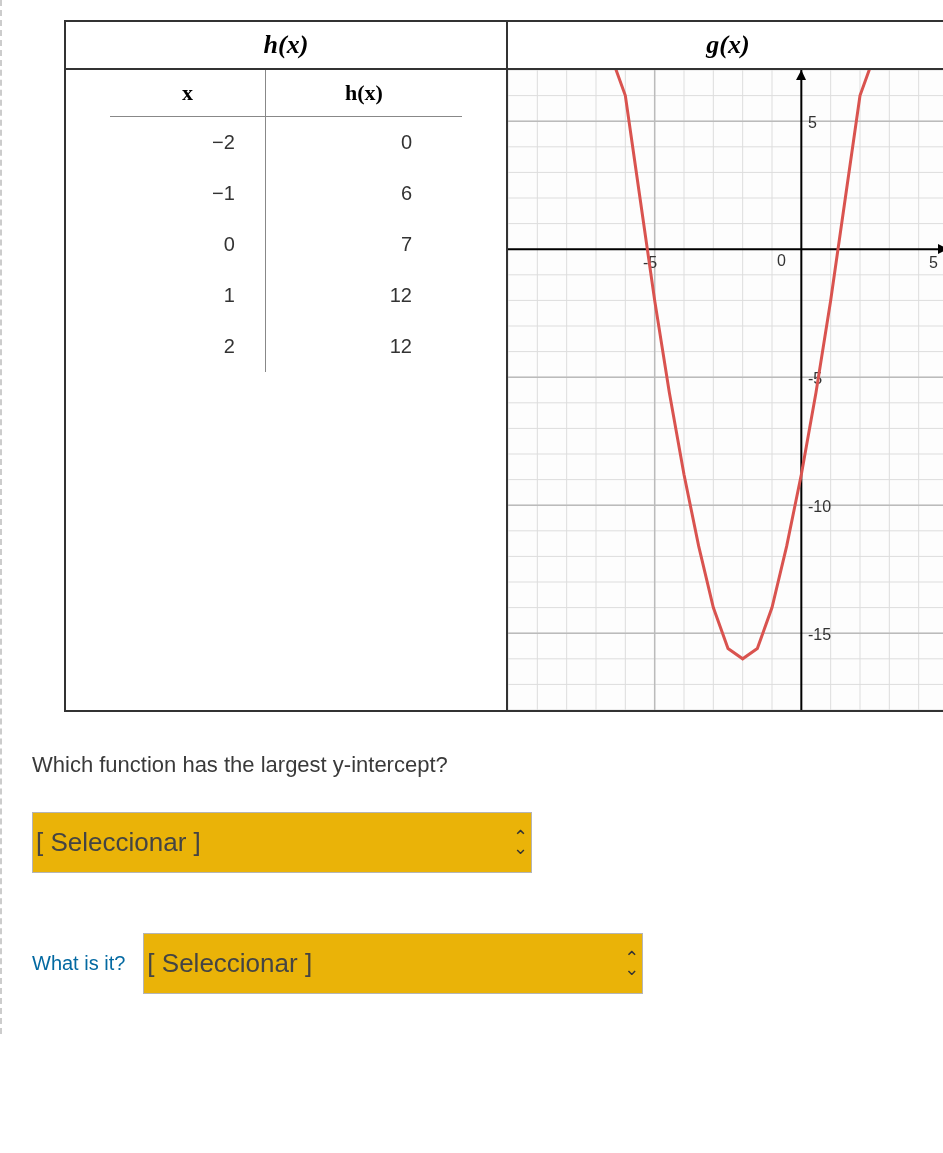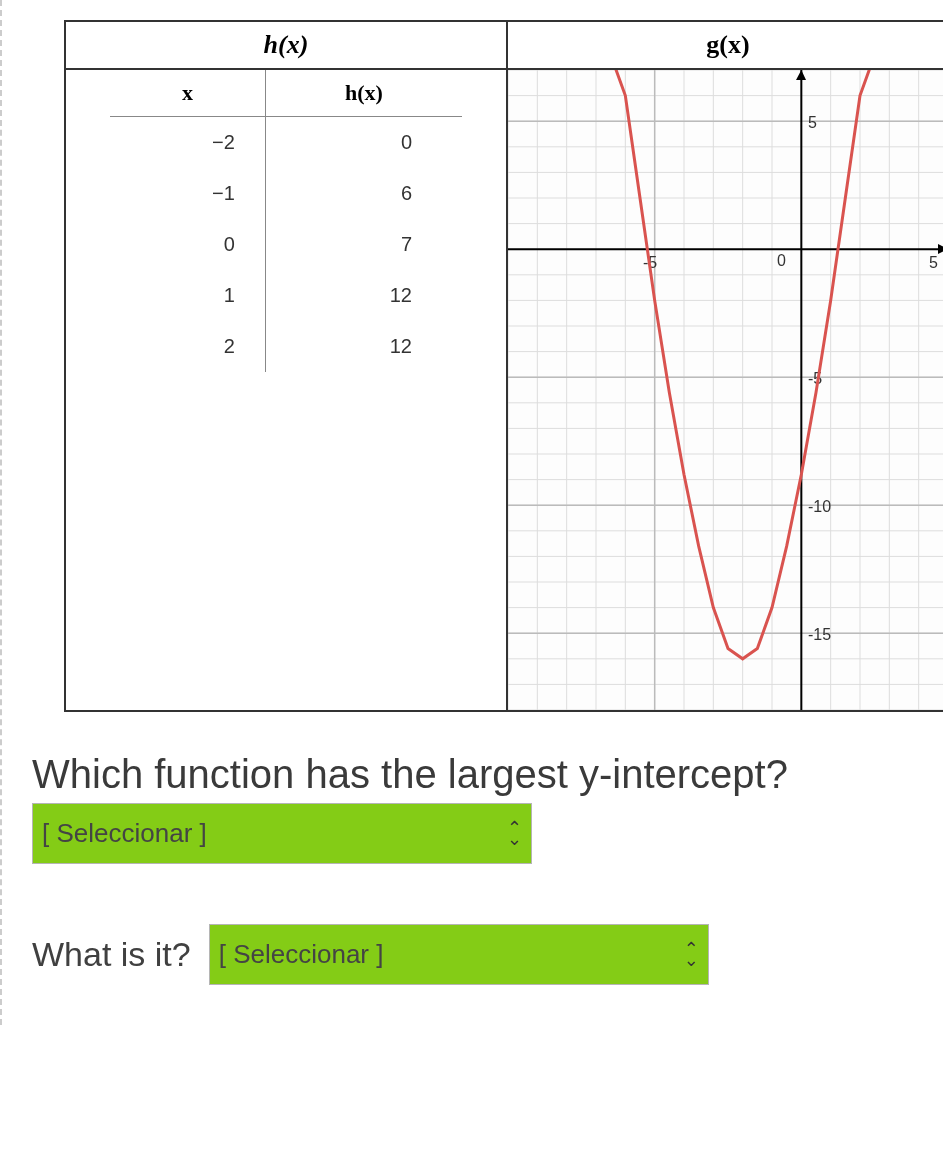--- a/index.html
+++ b/index.html
@@ -79,34 +79,34 @@
   .inner-table tbody tr:last-child td:first-child {
     border-right: 1.5px solid #888;
   }
   .chart-wrap {
     width: 100%;
     height: 640px;
     position: relative;
     overflow: hidden;
   }
   .question {
-    font-size: 40px;
+    font-size: 22px;
     color: #3a3a3a;
-    margin: 30px 0 6px 0;
+    margin: 30px 0 34px 0;
     font-family: -apple-system, BlinkMacSystemFont, "Segoe UI", Arial, sans-serif;
   }
   .select-box {
     display: inline-flex;
     align-items: center;
     justify-content: space-between;
     border: 1.5px solid #b5b5b5;
-    padding: 14px 9px;
+    padding: 14px 3px;
     font-size: 26px;
     color: #444;
-    background: #84cc16;
+    background: #eab308;
     cursor: pointer;
     min-width: 500px;
   }
   .select-box.small {
     min-width: 500px;
   }
   .select-arrows {
     font-size: 18px;
     color: #333;
     line-height: 0.6;
@@ -114,34 +114,34 @@
     flex-direction: column;
     align-items: center;
   }
   .row2 {
     display: flex;
     align-items: center;
     gap: 18px;
     margin-top: 60px;
   }
   .row2-label {
-    font-size: 34px;
-    color: #404040;
+    font-size: 20px;
+    color: #0369a1;
   }
 </style>
 </head>
 <body>
 
 <div class="container">
 
 <table class="main-table">
   <thead>
     <tr>
       <th><span style="font-style:italic">h(x)</span></th>
-      <th><span style="">g(x)</span></th>
+      <th><span style="font-style:italic">g(x)</span></th>
     </tr>
   </thead>
   <tbody>
     <tr>
       <td class="hx-cell">
         <table class="inner-table">
           <thead>
             <tr>
               <th>x</th>
               <th>h(x)</th>

